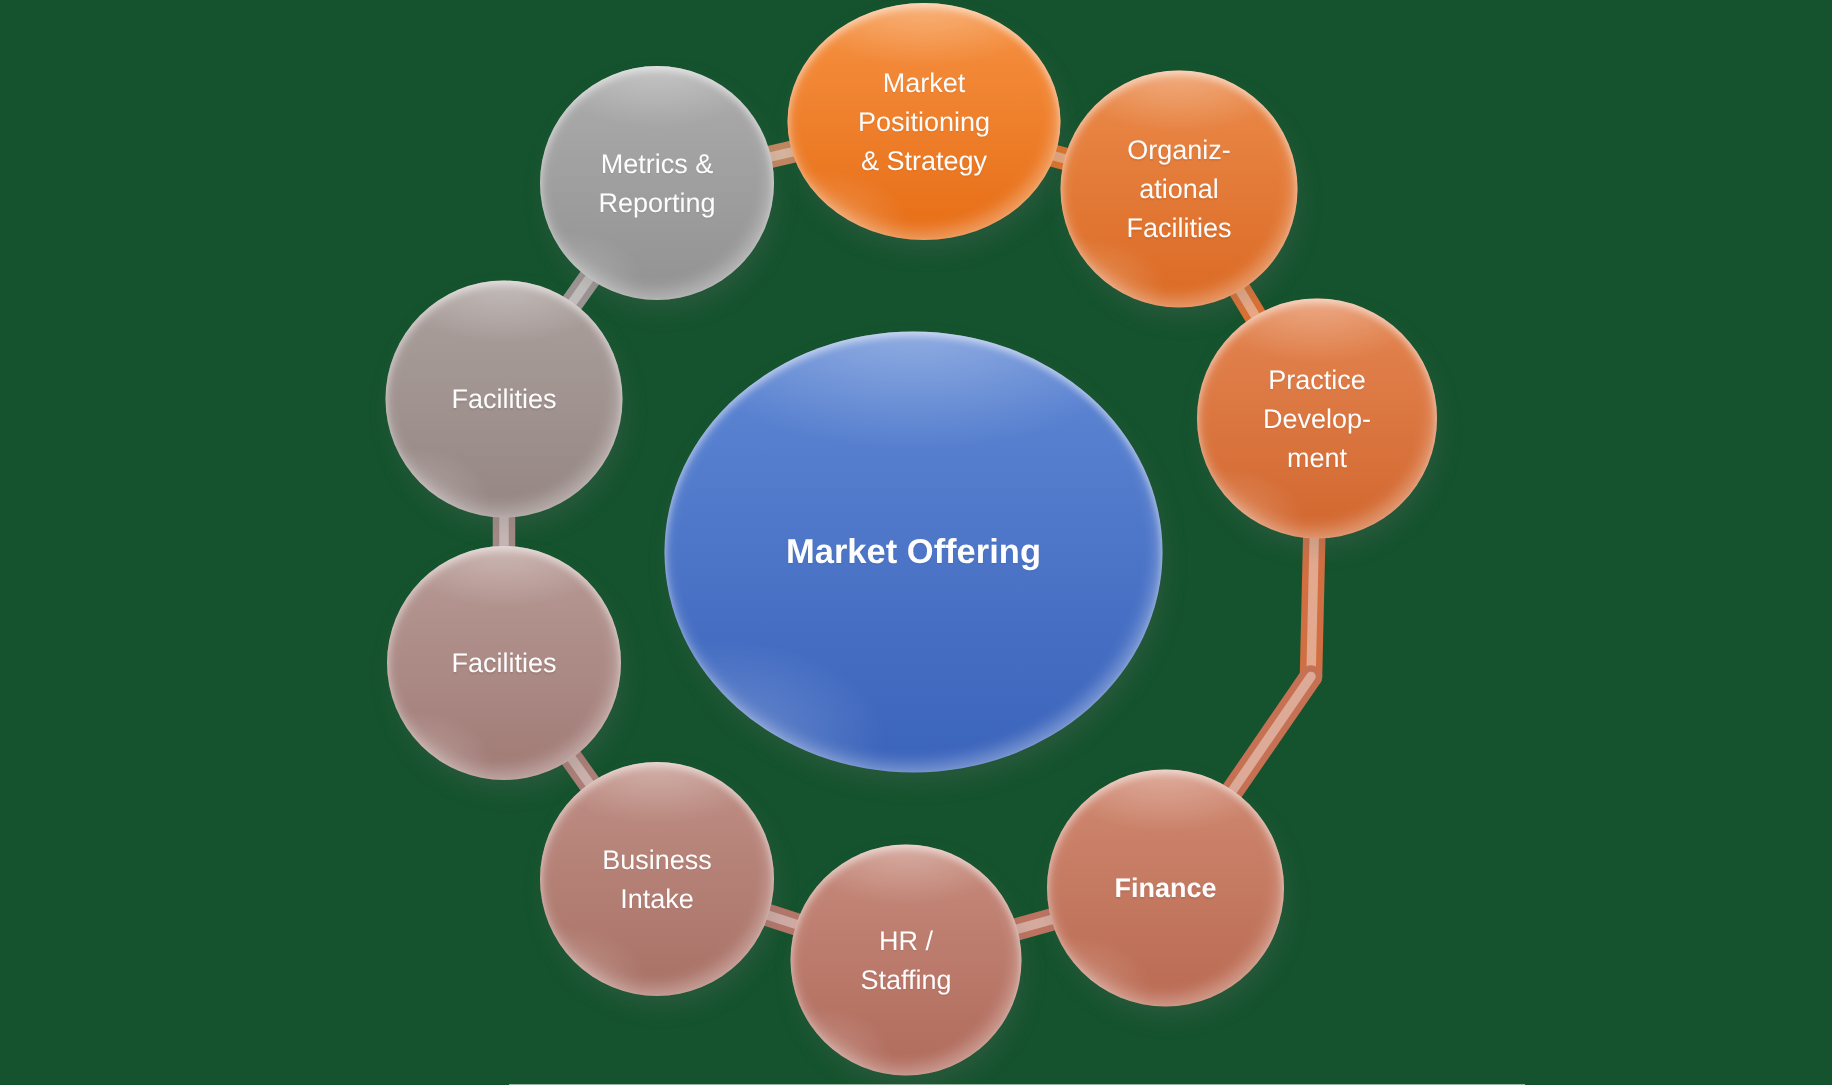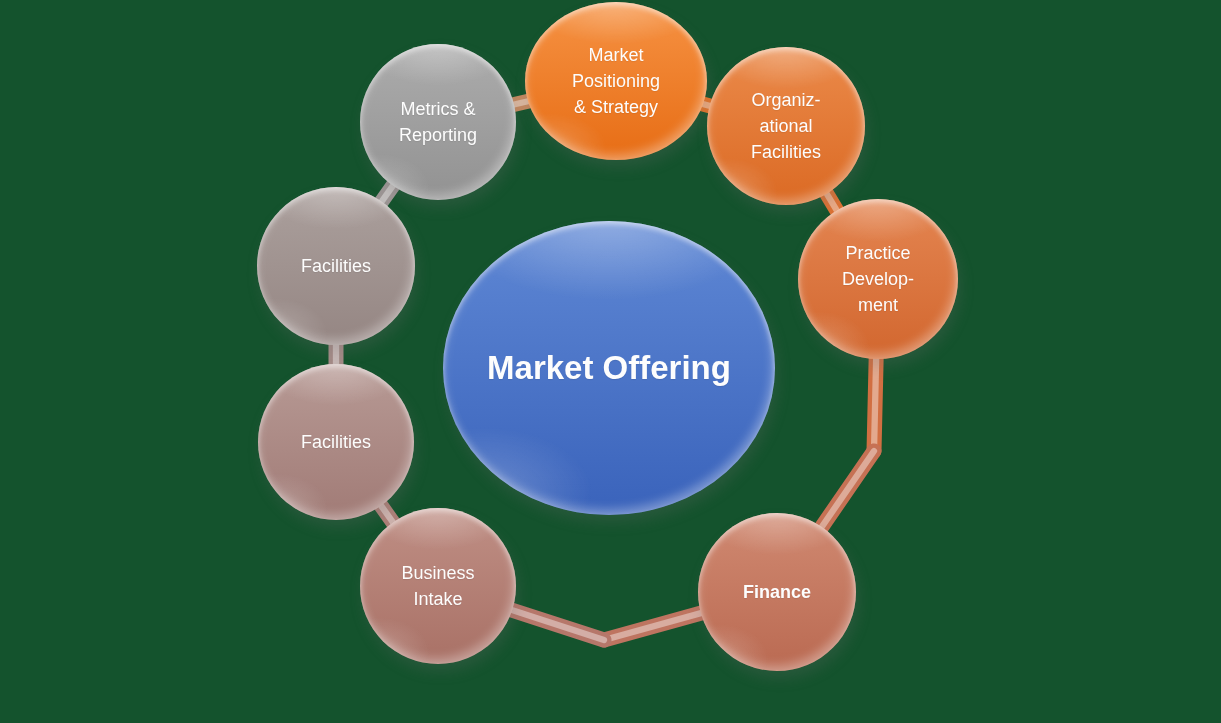--- a/index.html
+++ b/index.html
@@ -47,21 +47,21 @@
   .node .label {
     position: relative;
     z-index: 1;
     white-space: pre-line;
     font-size: 18px;
     line-height: 1.45;
     padding: 0 10px;
     text-shadow: 0 1px 1px rgba(0,0,0,0.08);
   }
   .node.center .label {
-    font-size: 33px;
+    font-size: 23px;
     font-weight: bold;
     line-height: 1.2;
   }
 </style>
 </head>
 <body>
 
 <div class="stage">
 
   <svg id="connectors" width="1221" height="723">
@@ -98,20 +98,24 @@
 Facilities</div>
   </div>
   <div class="node sat" style="left: 798px; top: 199px; width: 160px; height: 160px; background: linear-gradient(rgb(228, 133, 81) 0%, rgb(210, 103, 47) 100%);">
     <div class="label">Practice
 Develop-
 ment</div>
   </div>
   <div class="node sat" style="left: 698px; top: 513px; width: 158px; height: 158px; background: linear-gradient(rgb(208, 137, 113) 0%, rgb(186, 106, 82) 100%); font-weight: bold;">
     <div class="label">Finance</div>
   </div>
+  <div class="node sat" style="left: 527px; top: 563px; width: 154px; height: 154px; background: linear-gradient(rgb(198, 138, 123) 0%, rgb(176, 107, 92) 100%);">
+    <div class="label">HR /
+Staffing</div>
+  </div>
   <div class="node sat" style="left: 360px; top: 508px; width: 156px; height: 156px; background: linear-gradient(rgb(191, 143, 133) 0%, rgb(169, 113, 102) 100%);">
     <div class="label">Business
 Intake</div>
   </div>
   <div class="node sat" style="left: 258px; top: 364px; width: 156px; height: 156px; background: linear-gradient(rgb(183, 154, 149) 0%, rgb(161, 123, 118) 100%);">
     <div class="label">Facilities</div>
   </div>
   <div class="node sat" style="left: 257px; top: 187px; width: 158px; height: 158px; background: linear-gradient(rgb(171, 160, 157) 0%, rgb(149, 134, 131) 100%);">
     <div class="label">Facilities</div>
   </div>

